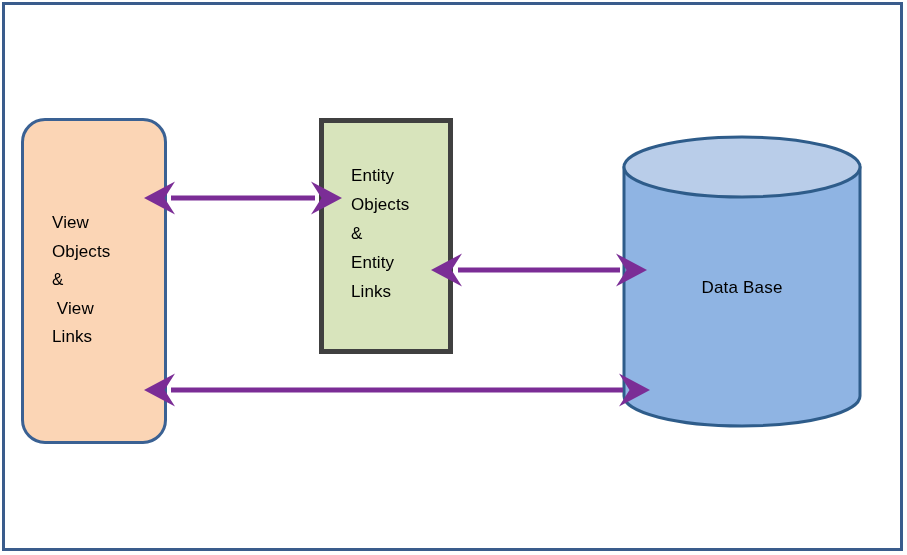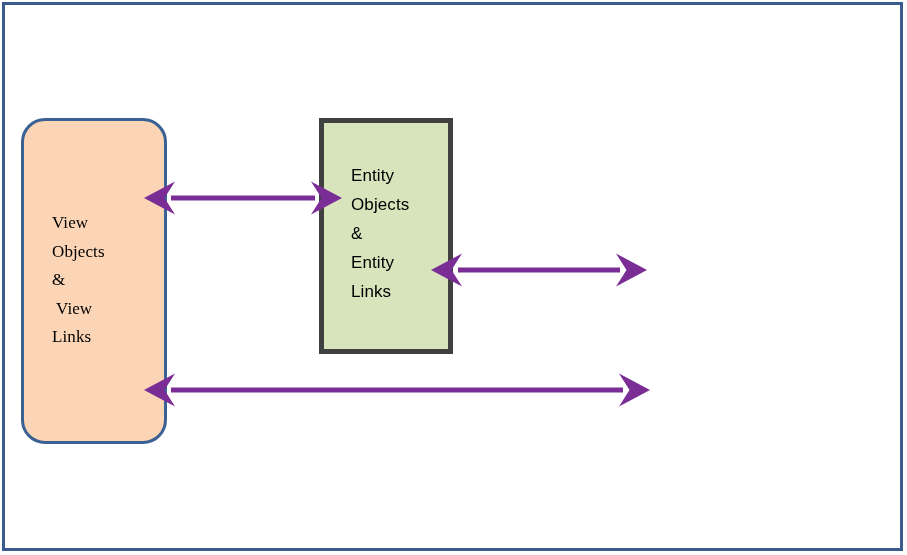--- a/index.html
+++ b/index.html
@@ -43,21 +43,20 @@
   }
   #view-box-label {
     position: absolute;
     left: 28px;
     top: 88px;
     font-size: 17px;
     line-height: 28.5px;
     color: #000000;
     white-space: pre;
     letter-spacing: 0.1px;
-    font-family: Liberation Serif, serif;
   }
 
   
   #entity-box {
     position: absolute;
     left: 319px;
     top: 118px;
     width: 134px;
     height: 236px;
     background: #D8E4BC;
@@ -123,20 +122,29 @@
   </div>
 
   <div id="entity-box">
     <div id="entity-box-label">Entity
 Objects
 &amp;
 Entity
 Links</div>
   </div>
 
+  <div id="database-cylinder">
+    <svg width="244" height="300" viewBox="0 0 244 300">
+
+      <path d="M 4 34 L 4 263 A 118 30 0 0 0 240 263 L 240 34 Z" fill="#8FB4E3" stroke="#2E5C8A" stroke-width="3" stroke-linejoin="round"></path>
+
+      <ellipse cx="122" cy="34" rx="118" ry="30" fill="#B9CDE9" stroke="#2E5C8A" stroke-width="3"></ellipse>
+    </svg>
+    <div id="database-label">Data Base</div>
+  </div>
 
   <svg class="arrow-layer" width="907" height="555" viewBox="0 0 907 555">
     <defs>
       <marker id="ah-start" markerWidth="7" markerHeight="7" refX="5.6" refY="3.5" orient="auto" markerUnits="strokeWidth">
         <path d="M 6.4 0.2 L 0.2 3.5 L 6.4 6.8 L 4.3 3.5 Z" fill="#7B2D96"></path>
       </marker>
       <marker id="ah-end" markerWidth="7" markerHeight="7" refX="1.4" refY="3.5" orient="auto" markerUnits="strokeWidth">
         <path d="M 0.6 0.2 L 6.8 3.5 L 0.6 6.8 L 2.7 3.5 Z" fill="#7B2D96"></path>
       </marker>
     </defs>

